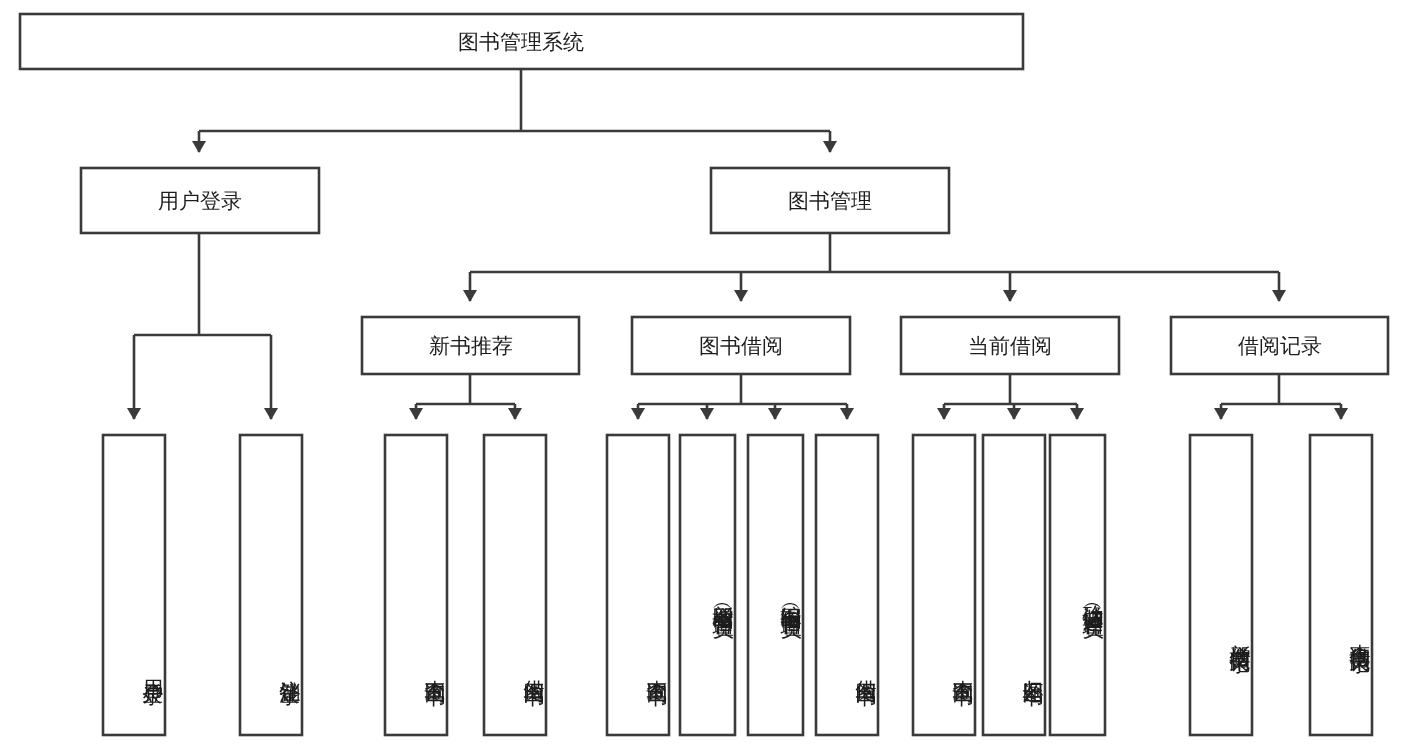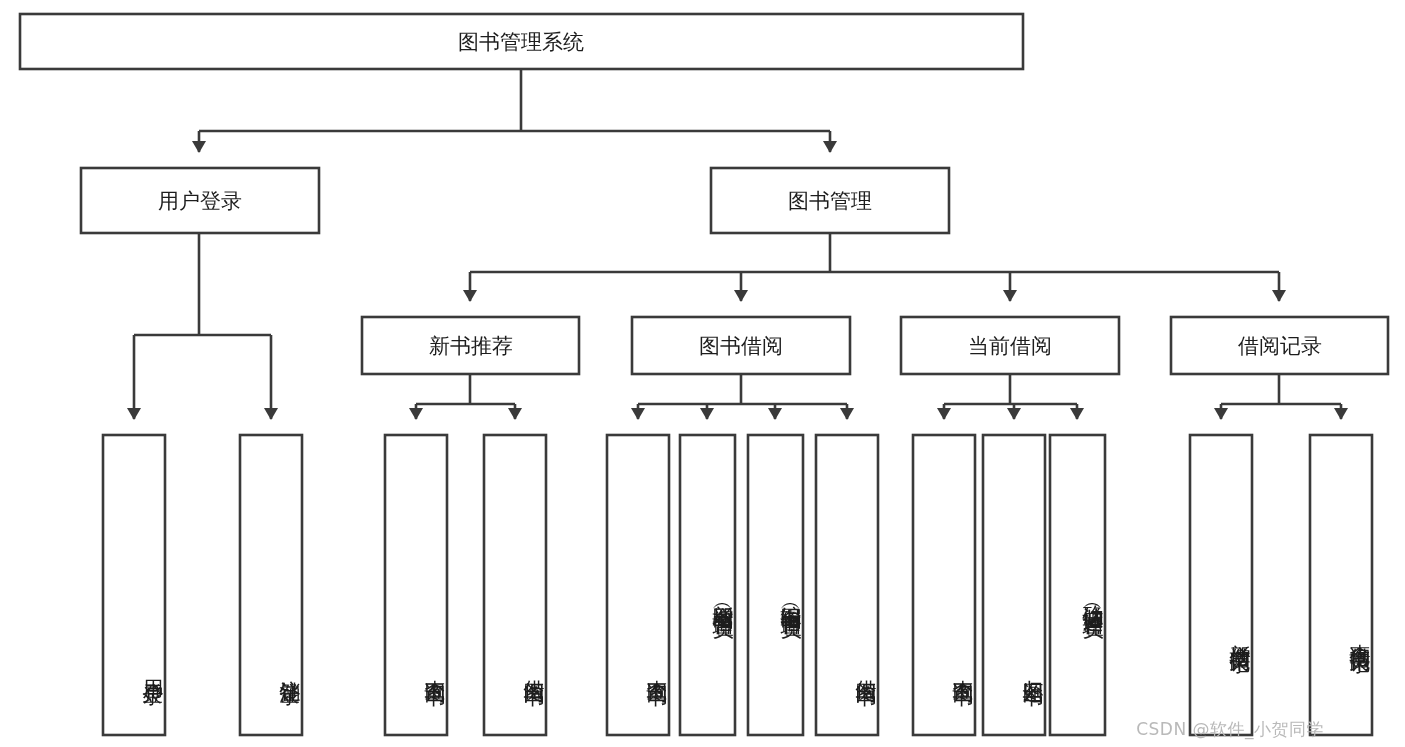--- a/index.html
+++ b/index.html
@@ -186,15 +186,14 @@
   <div class="leaf-label" style="left:607px;  top:435px; width:62px; height:300px; padding-top:82px;">查询图书</div>
   <div class="leaf-label" style="left:680px;  top:435px; width:55px; height:300px; padding-top:12px;">新增图书（管理员）</div>
   <div class="leaf-label" style="left:748px;  top:435px; width:55px; height:300px; padding-top:12px;">编辑图书（管理员）</div>
   <div class="leaf-label" style="left:816px;  top:435px; width:62px; height:300px; padding-top:82px;">借阅图书</div>
   <div class="leaf-label" style="left:913px;  top:435px; width:62px; height:300px; padding-top:82px;">查询图书</div>
   <div class="leaf-label" style="left:983px;  top:435px; width:62px; height:300px; padding-top:82px;">归还图书</div>
   <div class="leaf-label" style="left:1050px; top:435px; width:55px; height:300px; padding-top:12px;">确认归还（管理员）</div>
   <div class="leaf-label" style="left:1190px; top:435px; width:62px; height:300px; padding-top:48px;">新增借阅记录</div>
   <div class="leaf-label" style="left:1310px; top:435px; width:62px; height:300px; padding-top:48px;">查询借阅记录</div>
 
-  <div class="watermark">CSDN @软件_小贺同学</div>
 
 </div>
 
 </body></html>

